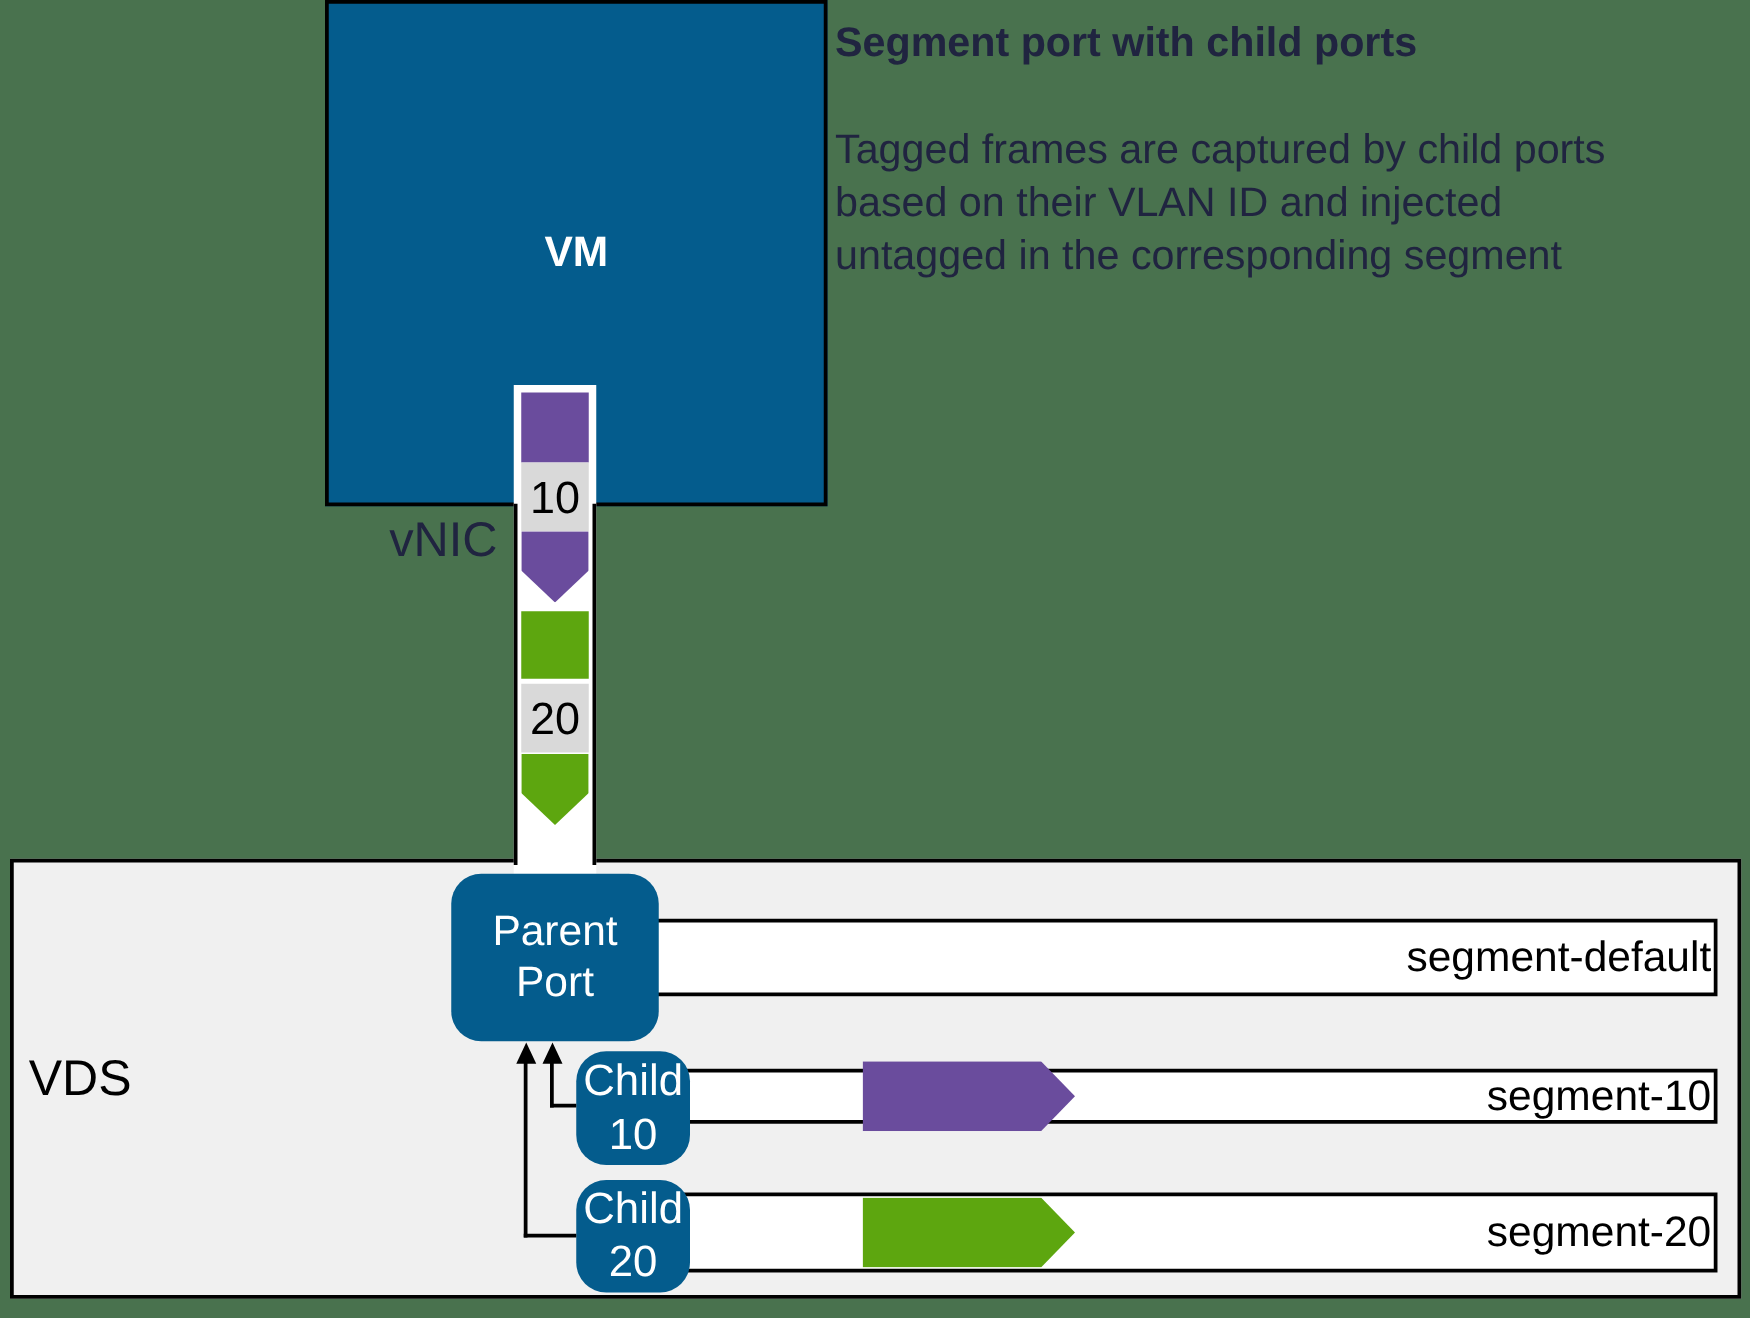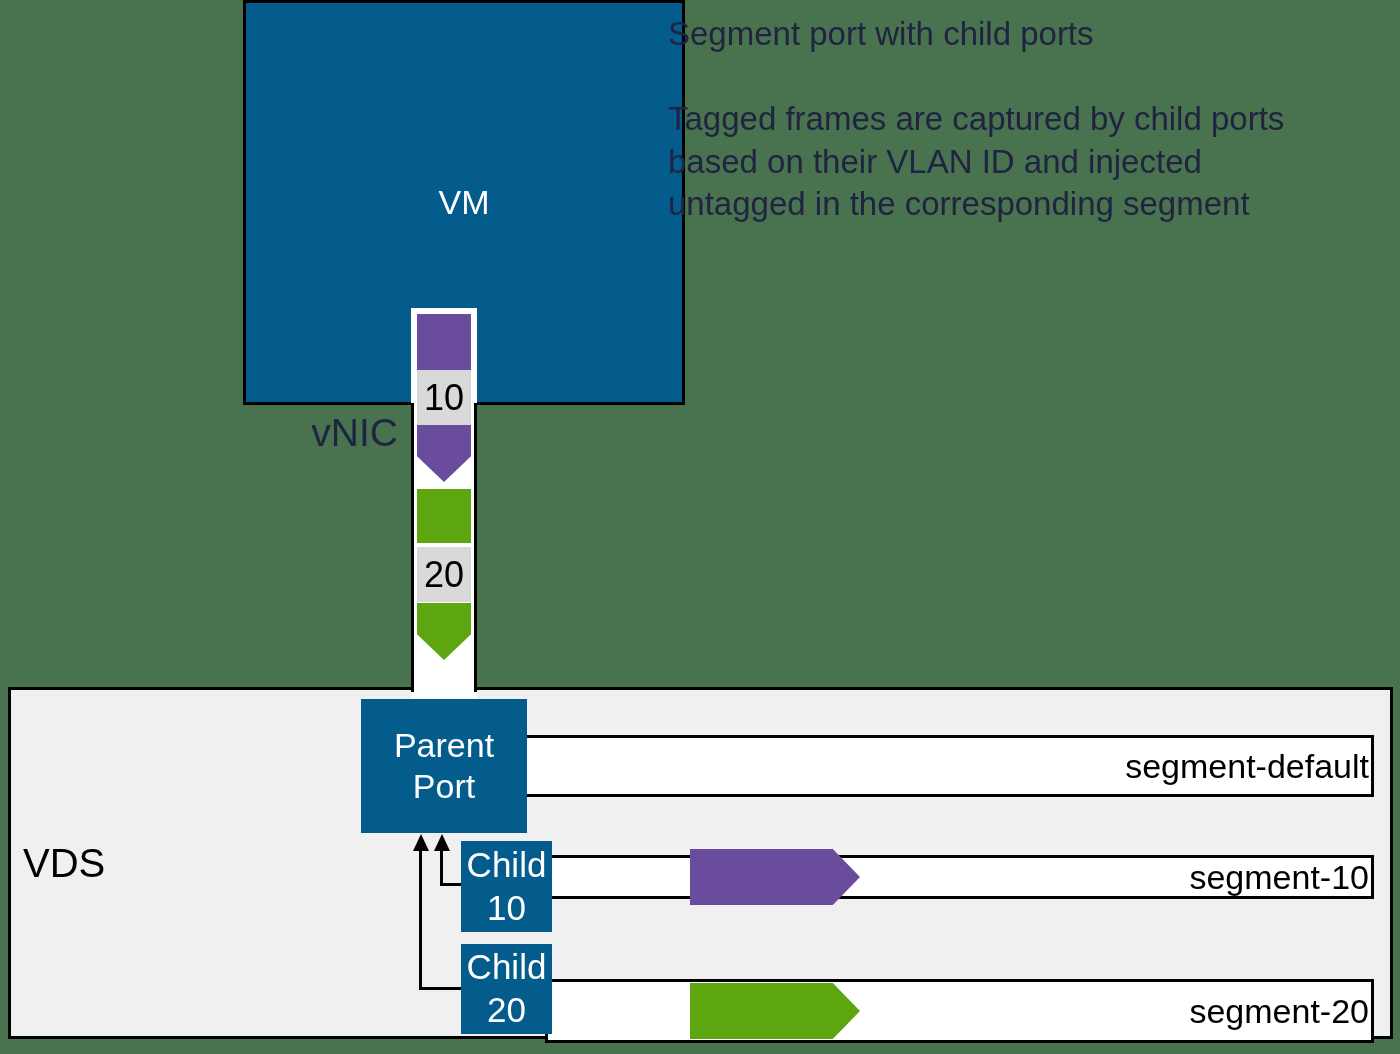--- a/index.html
+++ b/index.html
@@ -17,30 +17,30 @@
     position:relative;
     width:1400px;height:1054px;
     background:var(--bg-green);
     font-family:"Liberation Sans", sans-serif;
     overflow:hidden;
   }
   .abs{position:absolute;}
 
   
   .vm-box{
-    left:243px;top:0;width:442px;height:405px;
+    left:260px;top:0;width:402px;height:405px;
     background:var(--vm-blue);
     border:3px solid #000;
-    display:flex;align-items:center;justify-content:center;
+    display:flex;align-items:center;justify-content:center;font-weight:bold;
   }
   .vm-label{color:#fff;font-size:34px;}
 
   
   .info{left:668px;top:14px;width:710px;color:var(--text-navy);}
-  .info-title{font-size:33px;font-weight:normal;line-height:40px;}
+  .info-title{font-size:33px;font-weight:bold;line-height:40px;}
   .info-body{margin-top:44px;font-size:33px;line-height:42.5px;}
 
   
   .vnic-label{left:248px;top:411px;width:150px;text-align:right;
     font-size:39px;color:var(--text-navy);}
 
   
   .vds-box{
     left:8px;top:687px;width:1385px;height:352px;
     background:var(--vds-bg);
@@ -66,32 +66,32 @@
   .tag-id-10,.tag-id-20{font-size:36px;color:#000;}
 
   
   .segment-bar{
     background:#fff;border:3px solid #000;
     display:flex;align-items:center;justify-content:flex-end;
     padding-right:2px;font-size:34px;color:#000;
   }
   .seg-default{left:520px;top:735px;width:854px;height:62px;}
   .seg-10{left:545px;top:855px;width:829px;height:44px;}
-  .seg-20{left:545px;top:954px;width:829px;height:64px;margin-top:25px;}
+  .seg-20{left:545px;top:954px;width:829px;height:64px;}
   .seg-arrow{
     position:absolute;left:142px;top:50%;transform:translateY(-50%);
     width:170px;height:56px;
     clip-path:polygon(0 0,84% 0,100% 50%,84% 100%,0 100%);
   }
 
   
   .port-box{
     background:var(--vm-blue);color:#fff;
     display:flex;flex-direction:column;align-items:center;justify-content:center;
-    line-height:1.22;text-align:center;
+    line-height:1.22;text-align:center;border-radius:24px;
   }
   .parent-port{left:361px;top:699px;width:166px;height:134px;font-size:34px;}
   .child-10{left:461px;top:841px;width:91px;height:91px;font-size:35px;}
   .child-20{left:461px;top:944px;width:91px;height:90px;font-size:35px;}
 
   
   .conn{background:#000;}
   .arrowhead{
     width:0;height:0;
     border-left:8px solid transparent;

